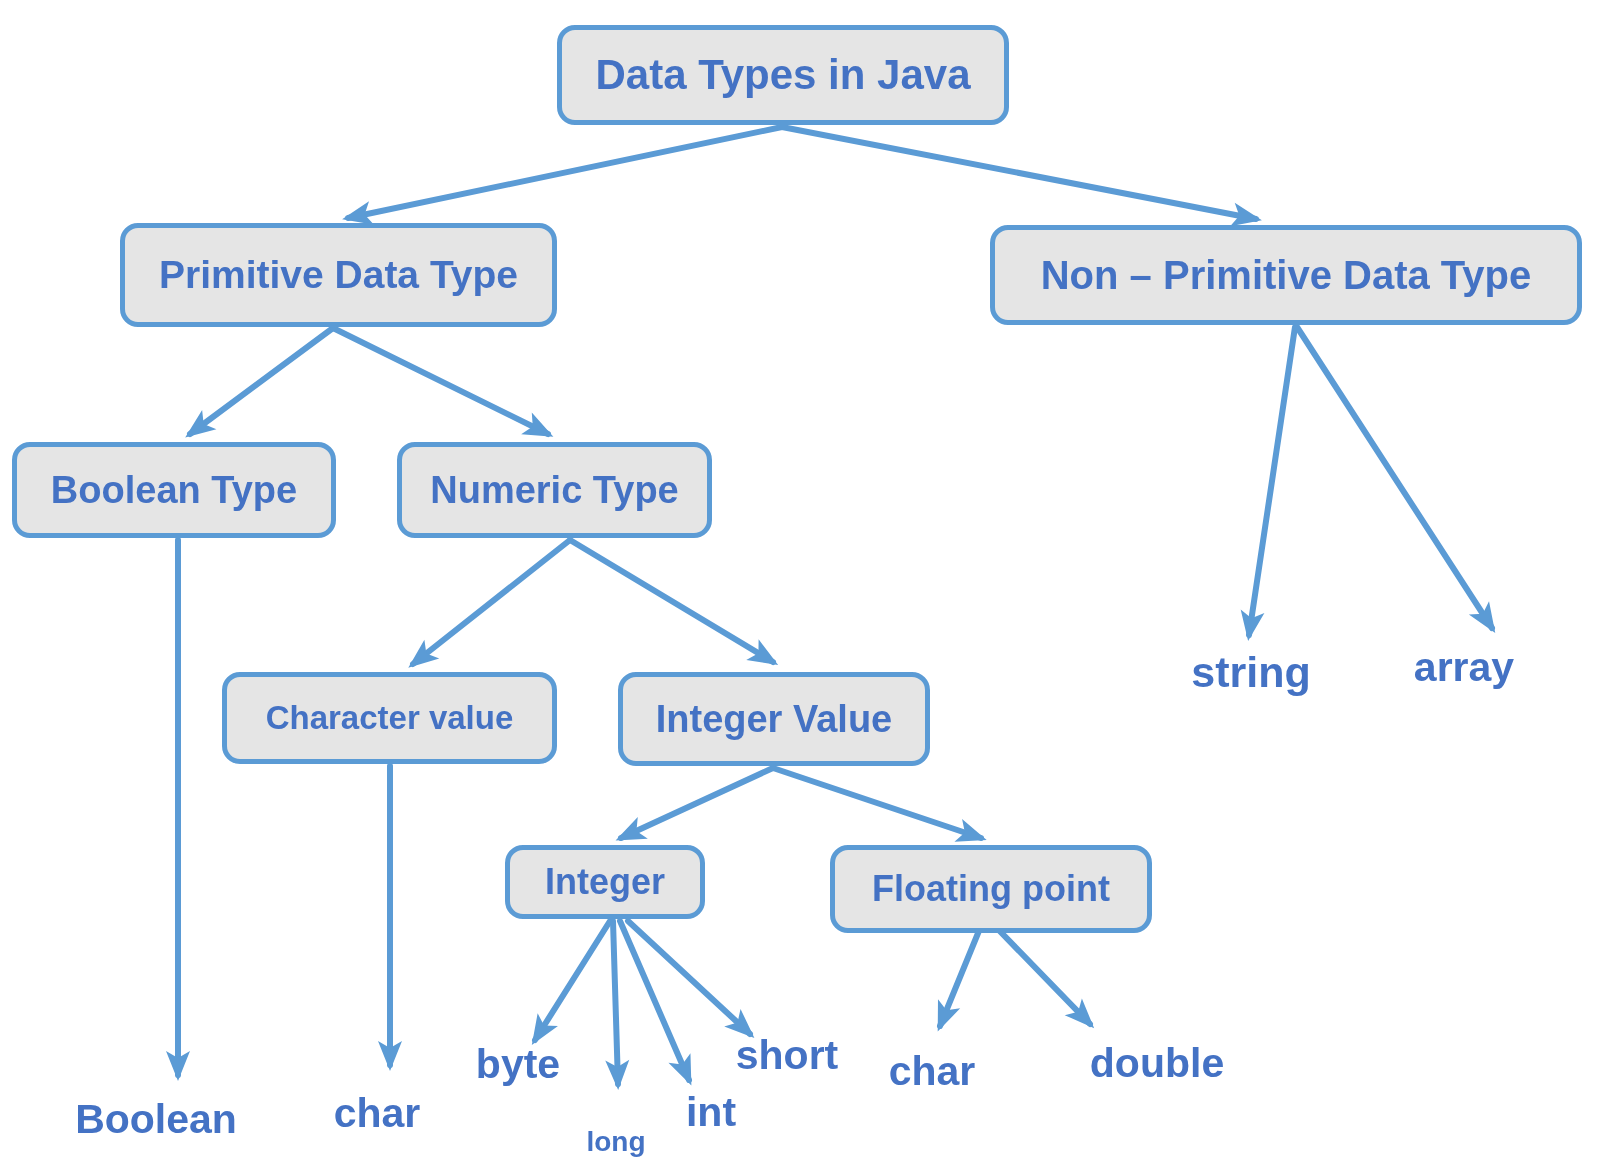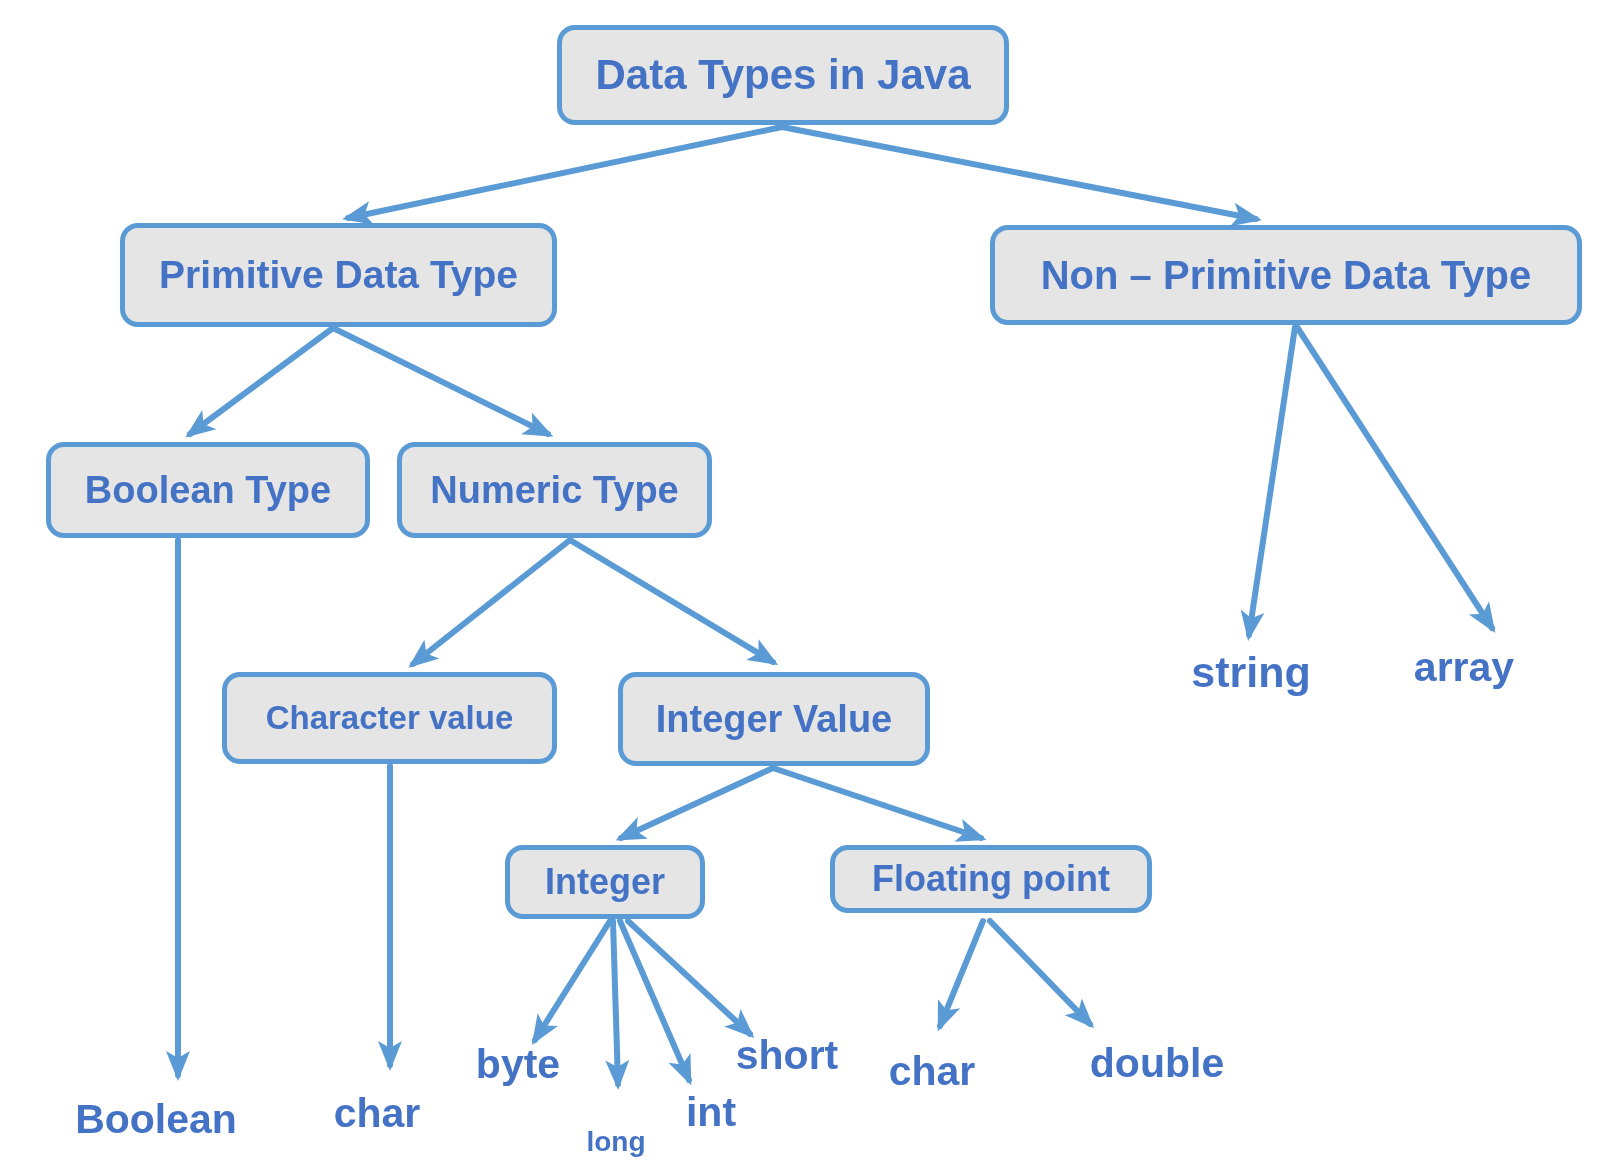--- a/index.html
+++ b/index.html
@@ -84,31 +84,31 @@
     <line class="edge" x1="1295" y1="327" x2="1249" y2="635" marker-end="url(#ah)"></line>
     <line class="edge" x1="1297" y1="327" x2="1492" y2="628" marker-end="url(#ah)"></line>
   </svg>
 
   <div class="box" style="left:557px;  top:25px;  width:452px; height:100px; font-size:42px;">Data Types in Java</div>
 
   <div class="box" style="left:120px;  top:223px; width:437px; height:104px; font-size:39px;">Primitive Data Type</div>
 
   <div class="box" style="left:990px;  top:225px; width:592px; height:100px; font-size:40px;">Non – Primitive Data Type</div>
 
-  <div class="box" style="left:12px;   top:442px; width:324px; height:96px;  font-size:38px;margin-left:34px;">Boolean Type</div>
+  <div class="box" style="left:12px;   top:442px; width:324px; height:96px;  font-size:38px;">Boolean Type</div>
 
   <div class="box" style="left:397px;  top:442px; width:315px; height:96px;  font-size:38px;text-align:center;">Numeric Type</div>
 
   <div class="box" style="left:222px;  top:672px; width:335px; height:92px;  font-size:33px;">Character value</div>
 
   <div class="box" style="left:618px;  top:672px; width:312px; height:94px;  font-size:38px;text-align:center;">Integer Value</div>
 
   <div class="box" style="left:505px;  top:845px; width:200px; height:74px;  font-size:36px;">Integer</div>
 
-  <div class="box" style="left:830px;  top:845px; width:322px; height:68px;  font-size:36px;">Floating point</div>
+  <div class="box" style="left:830px;  top:845px; width:322px; height:88px;  font-size:36px;">Floating point</div>
 
   <div class="leaf" style="left:156px;  top:1119px; font-size:41px;">Boolean</div>
   <div class="leaf" style="left:377px;  top:1113px; font-size:41px;">char</div>
   <div class="leaf" style="left:518px;  top:1064px; font-size:41px;">byte</div>
   <div class="leaf" style="left:616px;  top:1109px; font-size:28px;margin-top:33px;">long</div>
   <div class="leaf" style="left:711px;  top:1112px; font-size:41px;">int</div>
   <div class="leaf" style="left:787px;  top:1055px; font-size:41px;">short</div>
   <div class="leaf" style="left:932px;  top:1071px; font-size:41px;">char</div>
   <div class="leaf" style="left:1157px; top:1063px; font-size:41px;">double</div>
   <div class="leaf" style="left:1251px; top:672px;  font-size:43px;">string</div>

